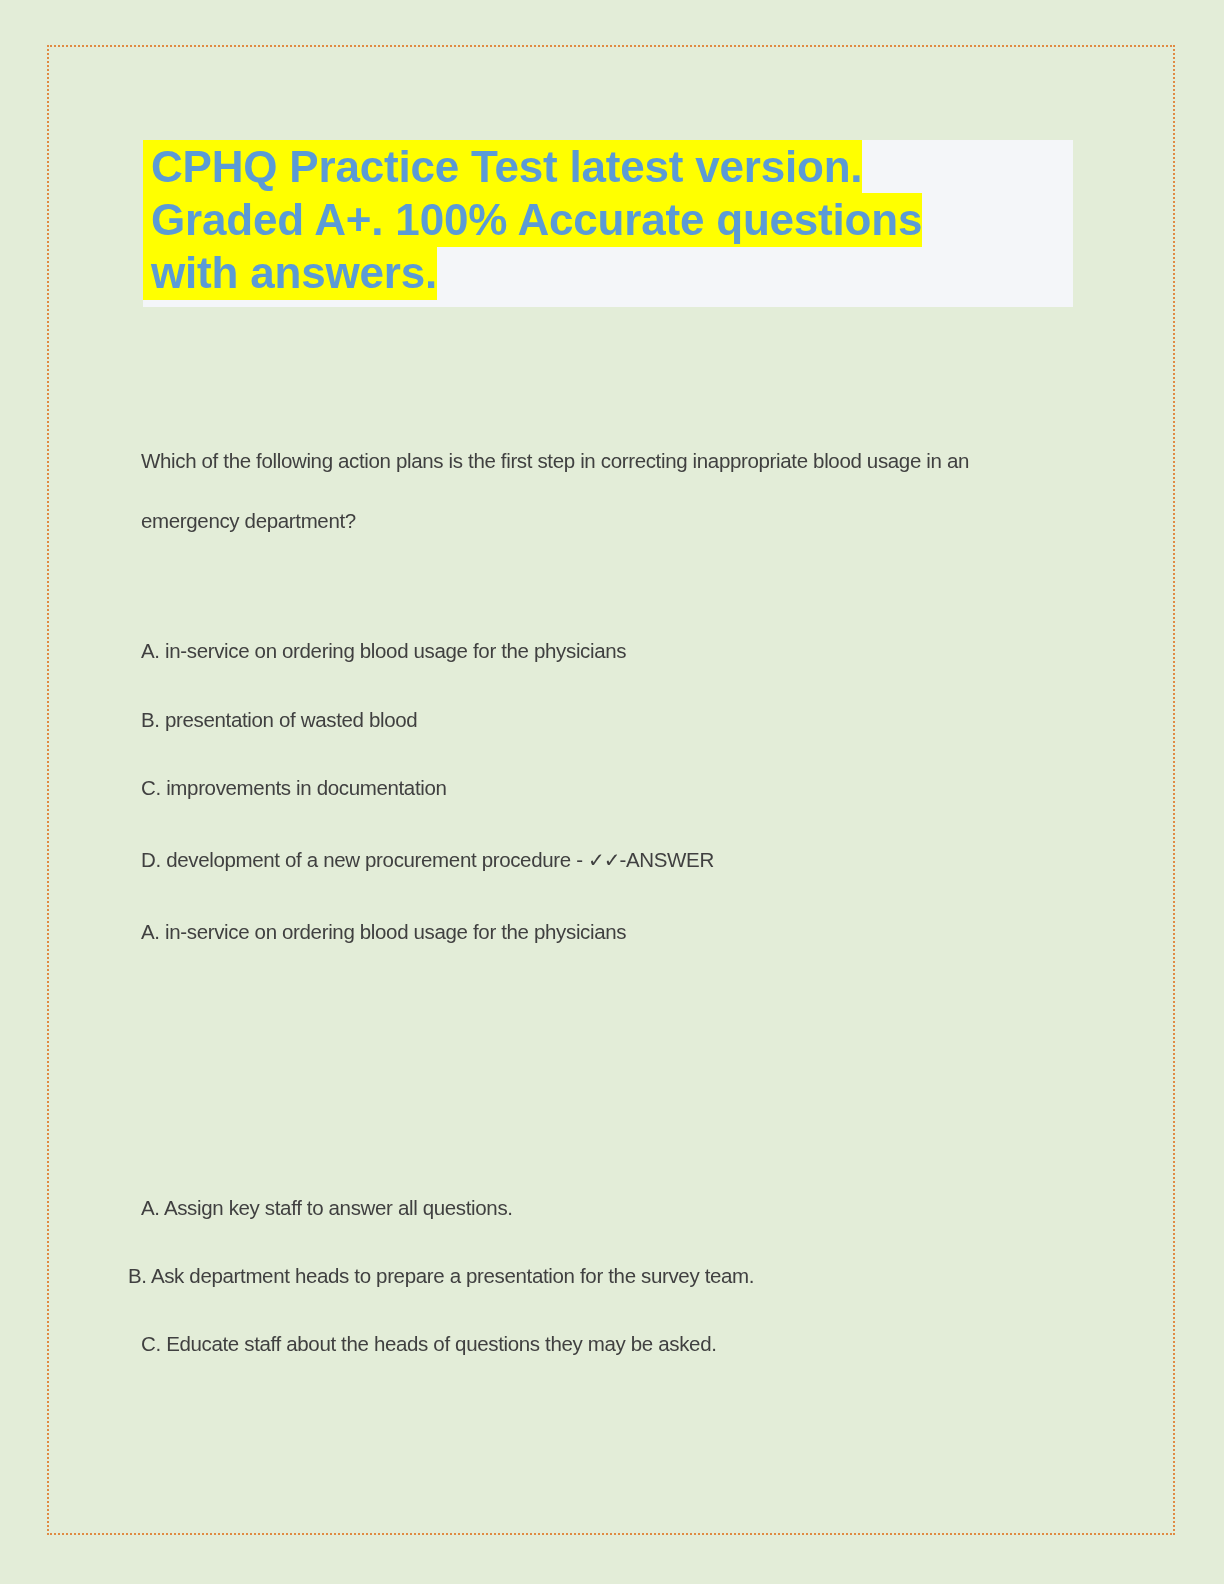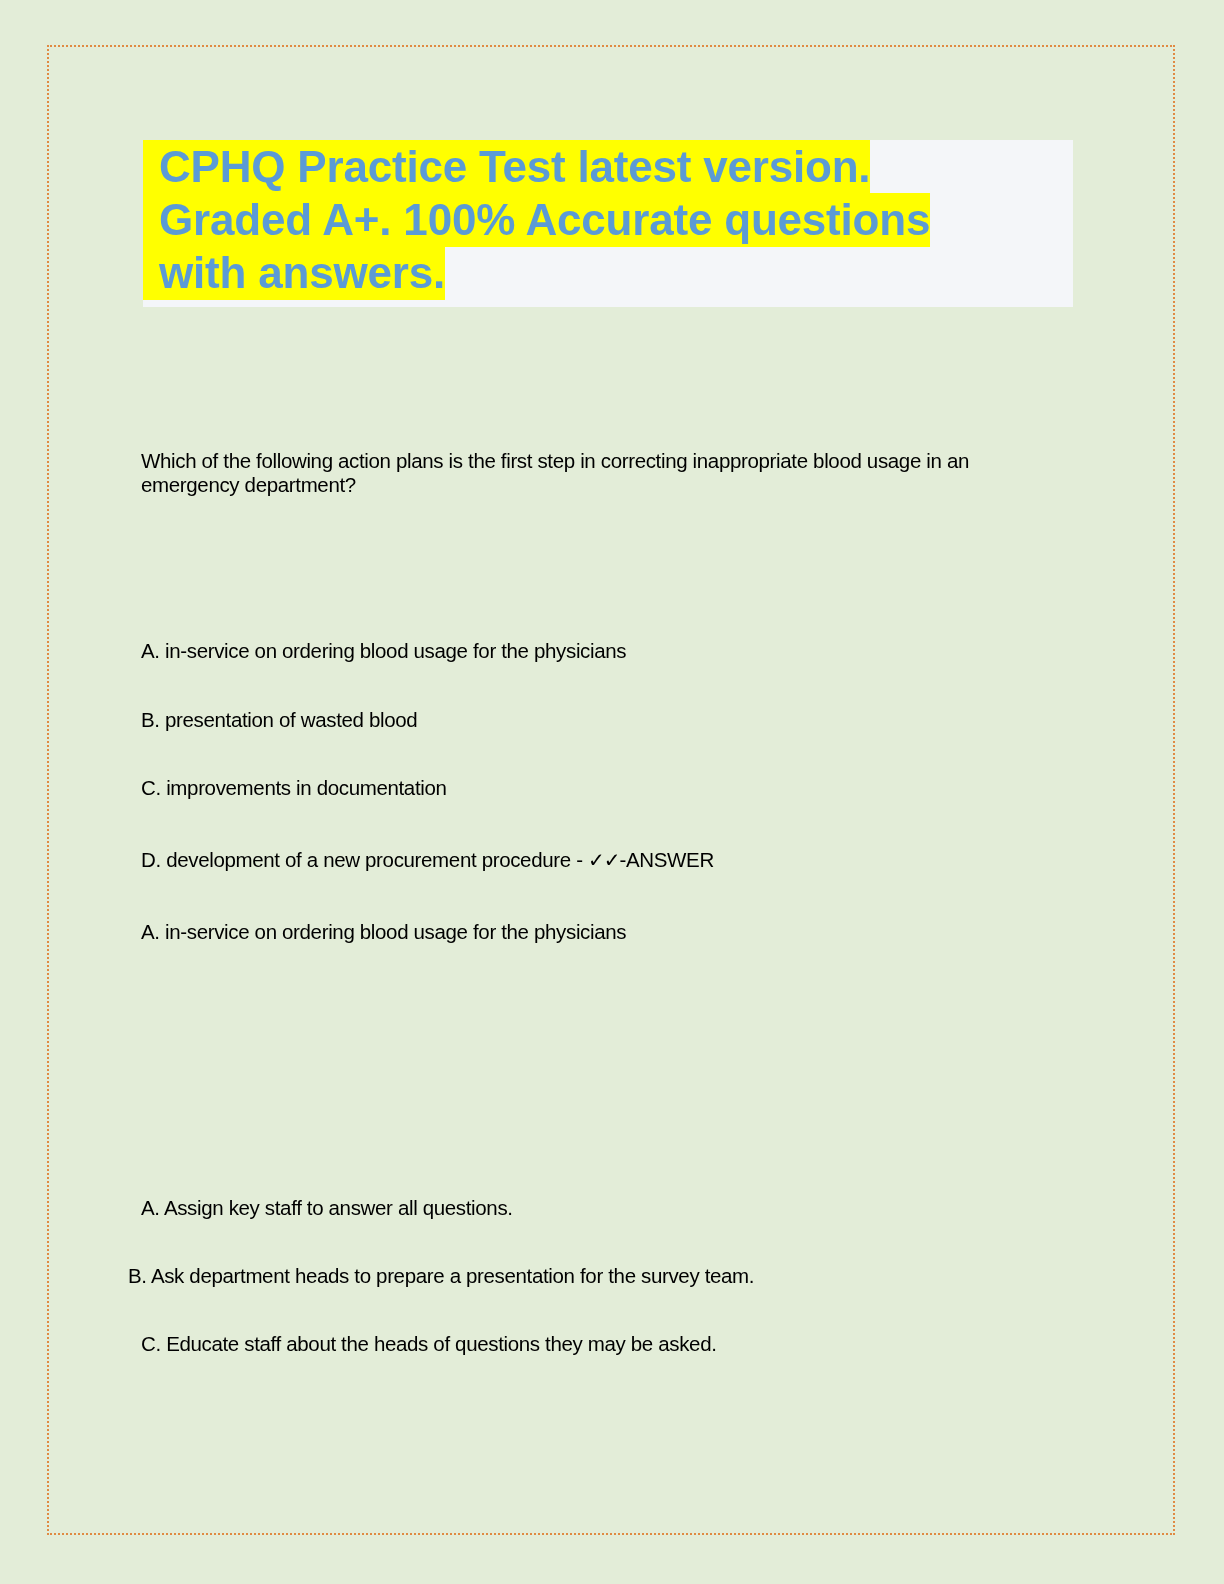--- a/index.html
+++ b/index.html
@@ -57,32 +57,32 @@
     line-height: 53px;
     letter-spacing: -0.2px;
     color: #5b9bd5;
   }
   #title-block .tline {
     display: block;
     white-space: nowrap;
   }
   #title-block .hl {
     background: #ffff00;
-    padding: 2px 0 3px 16px;
+    padding: 2px 0 3px 8px;
     box-decoration-break: clone;
     -webkit-box-decoration-break: clone;
   }
 
   
   .body-text {
     position: absolute;
     font-family: "Liberation Sans", sans-serif;
     font-size: 20.5px;
     line-height: 26px;
-    color: #000000;
+    color: #404040;
     letter-spacing: -0.35px;
     white-space: nowrap;
   }
 
   .check {
     font-family: "DejaVu Sans", sans-serif;
     font-weight: bold;
     font-size: 20px;
     letter-spacing: -1px;
   }
@@ -97,21 +97,21 @@
   <div id="title-panel"></div>
 
   <div id="title-block">
     <span class="tline"><span class="hl">CPHQ Practice Test latest version.</span></span>
     <span class="tline"><span class="hl">Graded A+. 100% Accurate questions</span></span>
     <span class="tline"><span class="hl">with answers.</span></span>
   </div>
 
   <div class="body-text" style="left:141px; top:448px;">Which of the following action plans is the first step in correcting inappropriate blood usage in an</div>
 
-  <div class="body-text" style="left:141px; top:472px;">emergency department?</div>
+  <div class="body-text" style="left:141px; top:508px;">emergency department?</div>
 
   <div class="body-text" style="left:141px; top:638px;">A. in-service on ordering blood usage for the physicians</div>
 
   <div class="body-text" style="left:141px; top:707px;">B. presentation of wasted blood</div>
 
   <div class="body-text" style="left:141px; top:847px;"><span>D. development of a new procurement procedure - </span><span class="check">✓✓</span><span>-ANSWER</span></div>
 
   <div class="body-text" style="left:141px; top:775px;">C. improvements in documentation</div>
 
   <div class="body-text" style="left:141px; top:919px;">A. in-service on ordering blood usage for the physicians</div>

